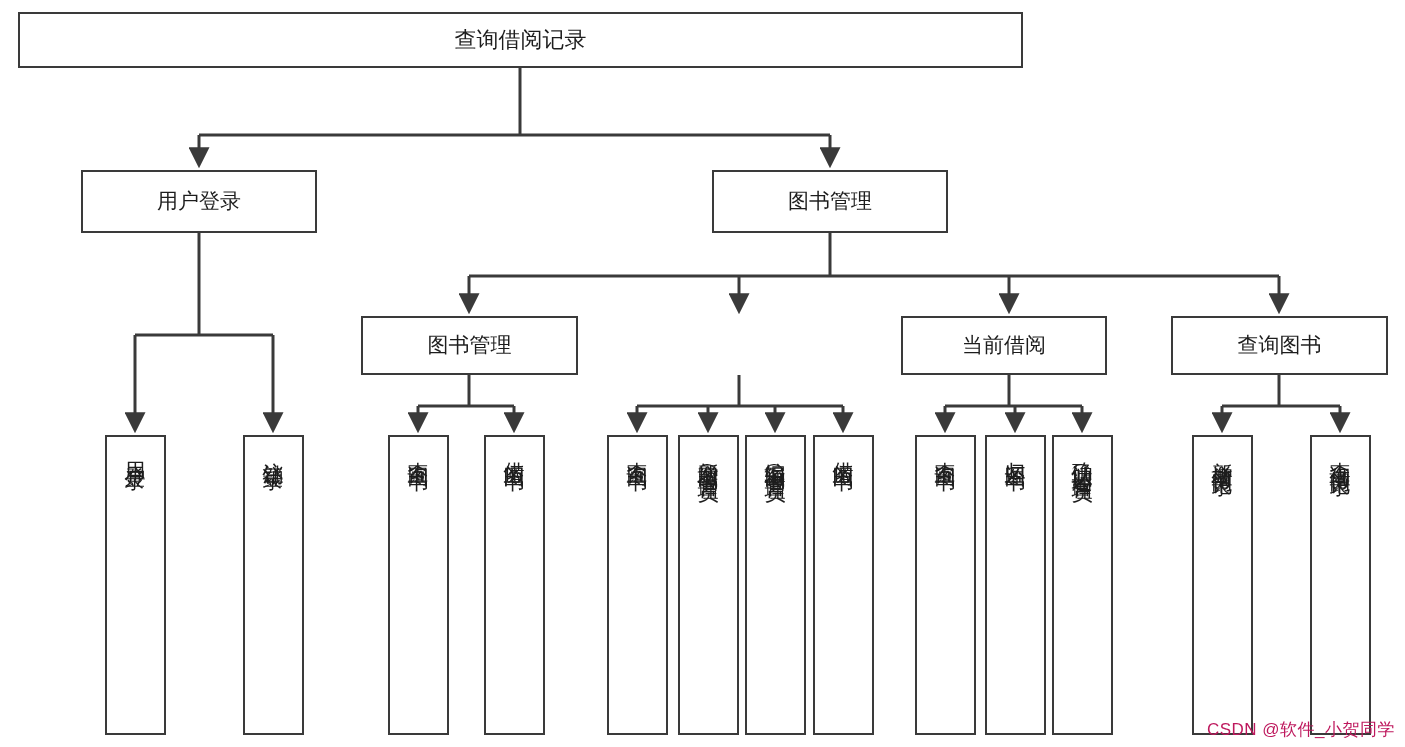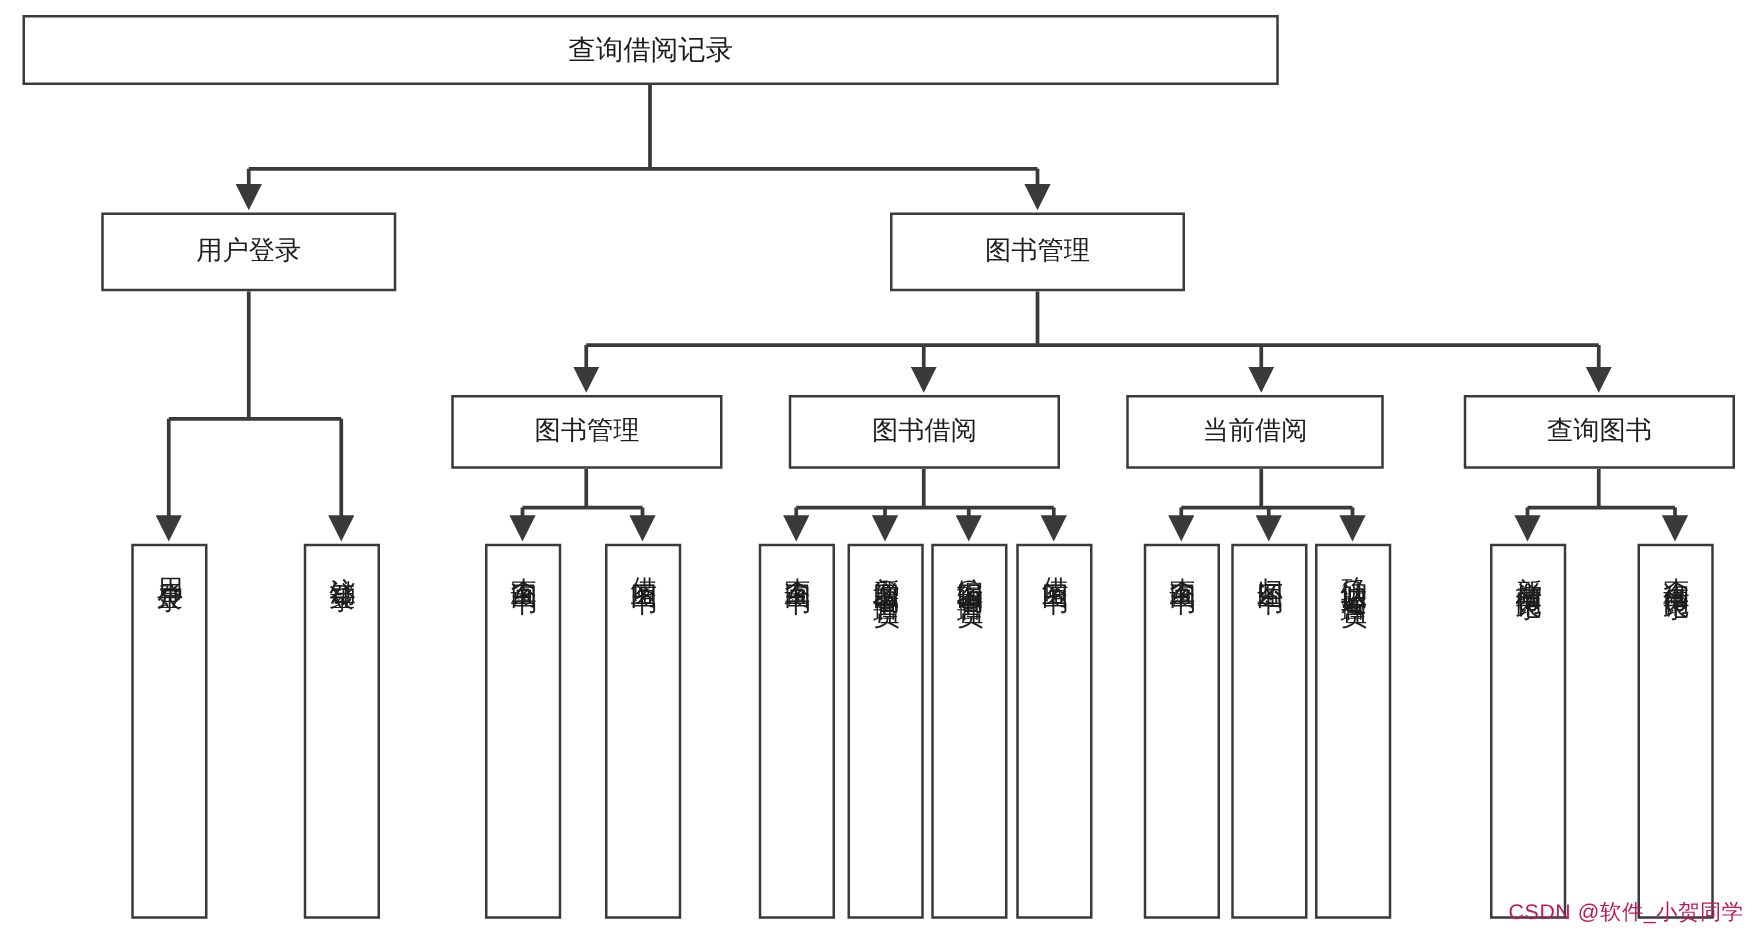--- a/index.html
+++ b/index.html
@@ -134,23 +134,20 @@
   <div class="node horiz" style="left:81px; top:170px; width:236px; height:63px;">
     <span class="label">用户登录</span>
   </div>
   <div class="node horiz" style="left:712px; top:170px; width:236px; height:63px;">
     <span class="label">图书管理</span>
   </div>
 
   <div class="node horiz" style="left:361px; top:316px; width:217px; height:59px;">
     <span class="label">图书管理</span>
   </div>
-  <div class="node horiz" style="left:631px; top:316px; width:217px; height:59px;">
-    <span class="label">图书借阅</span>
-  </div>
   <div class="node horiz" style="left:901px; top:316px; width:206px; height:59px;">
     <span class="label">当前借阅</span>
   </div>
   <div class="node horiz" style="left:1171px; top:316px; width:217px; height:59px;">
     <span class="label">查询图书</span>
   </div>
 
   <div class="node vert" style="left:105px; top:435px; width:61px; height:300px;">
     <span class="label">用户登录</span>
   </div>

